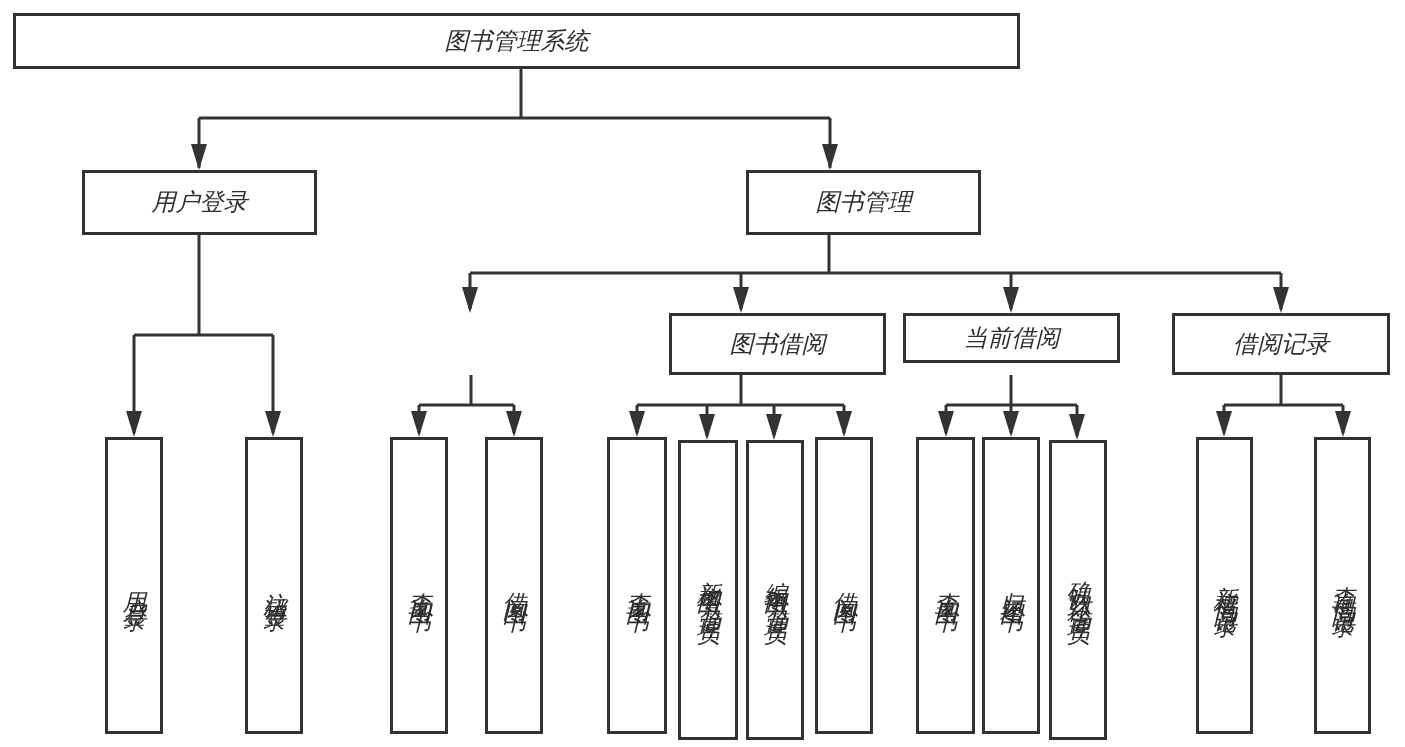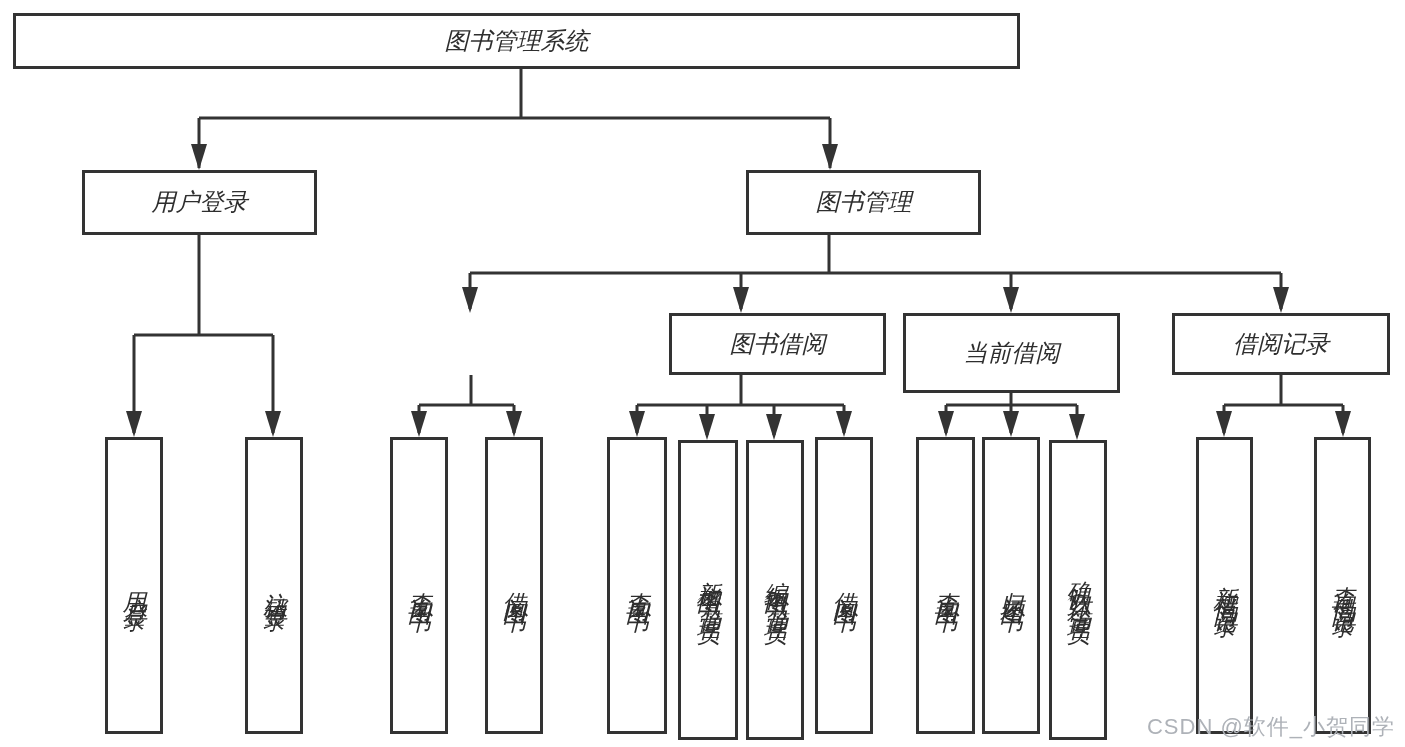--- a/index.html
+++ b/index.html
@@ -116,21 +116,21 @@
   <div class="node" style="left:82px;top:170px;width:235px;height:65px;">
     <span class="lbl">用户登录</span>
   </div>
   <div class="node" style="left:712px;top:170px;width:235px;height:65px;margin-left:34px;">
     <span class="lbl">图书管理</span>
   </div>
 
   <div class="node" style="left:633px;top:313px;width:217px;height:62px;margin-left:36px;">
     <span class="lbl">图书借阅</span>
   </div>
-  <div class="node" style="left:903px;top:313px;width:217px;height:80px;">
+  <div class="node" style="left:903px;top:313px;width:217px;height:50px;">
     <span class="lbl">当前借阅</span>
   </div>
   <div class="node" style="left:1172px;top:313px;width:218px;height:62px;justify-content:center;">
     <span class="lbl">借阅记录</span>
   </div>
 
   <div class="node vert" style="left:105px;top:437px;width:58px;height:297px;">
     <span class="lbl">用户登录</span>
   </div>
   <div class="node vert" style="left:245px;top:437px;width:58px;height:297px;">
@@ -167,14 +167,13 @@
     <span class="lbl">确认归还（管理员）</span>
   </div>
 
   <div class="node vert" style="left:1196px;top:437px;width:57px;height:297px;">
     <span class="lbl">新增借阅记录</span>
   </div>
   <div class="node vert" style="left:1314px;top:437px;width:57px;height:297px;">
     <span class="lbl">查询借阅记录</span>
   </div>
 
-  <div class="watermark">CSDN @软件_小贺同学</div>
 </div>
 
 </body></html>

